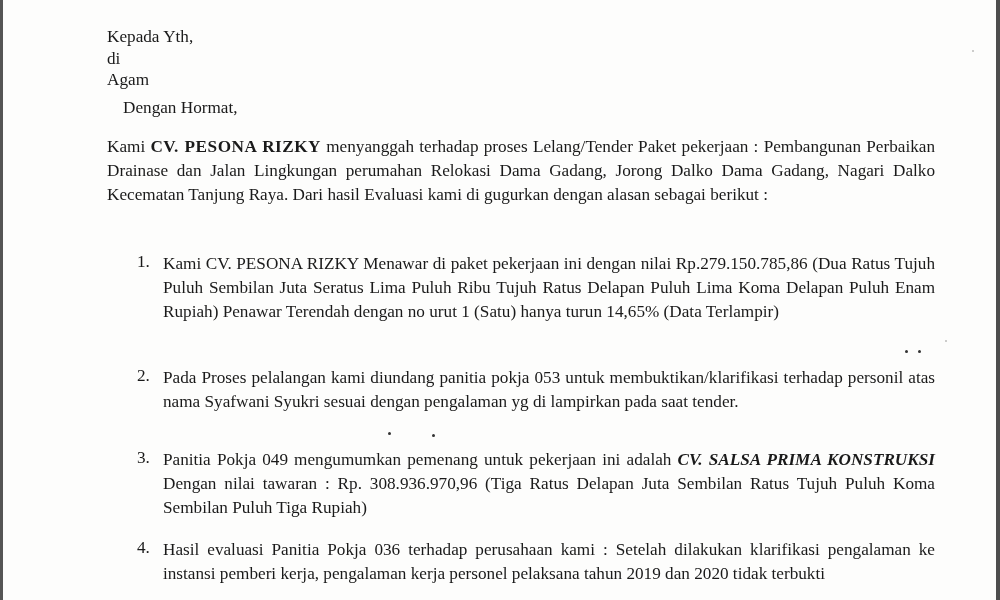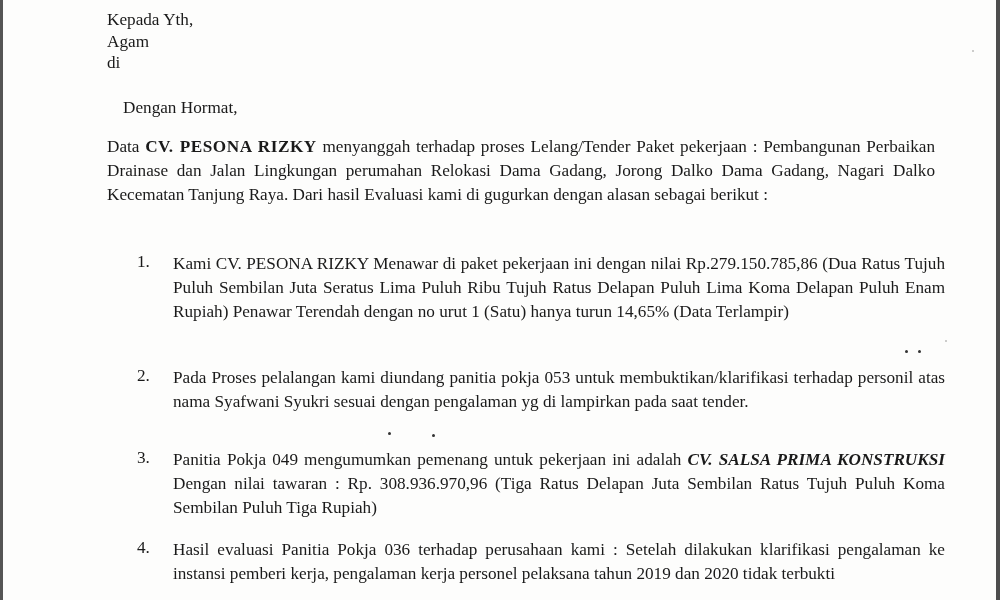--- a/index.html
+++ b/index.html
@@ -29,21 +29,21 @@
     }
     .page {
       position: absolute;
       left: 107px;
       top: 0;
       width: 828px;
       font-size: 17.2px;
     }
     .header {
       position: absolute;
-      top: 9px;
+      top: 26px;
       left: 0;
       line-height: 21.6px;
     }
     .header div { white-space: nowrap; }
     .salutation {
       position: absolute;
       top: 98px;
       left: 16px;
       white-space: nowrap;
     }
@@ -70,21 +70,21 @@
       width: 798px;
     }
     .item-num {
       position: absolute;
       left: 0;
       width: 26px;
       white-space: nowrap;
     }
     .item-text {
       position: absolute;
-      left: 36px;
+      left: 26px;
       width: 772px;
       line-height: 24.2px;
       text-align: justify;
     }
     .bold { font-weight: bold; font-style: italic; }
     .speck {
       position: absolute;
       width: 3px; height: 3px;
       border-radius: 50%;
       background: #333;
@@ -99,27 +99,27 @@
 </head>
 <body>
 
 <div class="edge-left"></div>
 <div class="edge-right"></div>
 
 <div class="page">
 
   <div class="header">
     <div>Kepada Yth,</div>
+    <div>di</div>
     <div>Agam</div>
-    <div>di</div>
   </div>
 
   <div class="salutation">Dengan Hormat,</div>
 
-  <div class="intro"><span>Data </span><span class="company">CV. PESONA RIZKY</span><span>  menyanggah terhadap proses Lelang/Tender Paket pekerjaan : Pembangunan Perbaikan Drainase dan Jalan Lingkungan perumahan Relokasi Dama Gadang, Jorong Dalko Dama Gadang, Nagari Dalko Kecematan Tanjung Raya. Dari hasil Evaluasi kami di gugurkan dengan alasan sebagai berikut :</span></div>
+  <div class="intro"><span>Kami </span><span class="company">CV. PESONA RIZKY</span><span>  menyanggah terhadap proses Lelang/Tender Paket pekerjaan : Pembangunan Perbaikan Drainase dan Jalan Lingkungan perumahan Relokasi Dama Gadang, Jorong Dalko Dama Gadang, Nagari Dalko Kecematan Tanjung Raya. Dari hasil Evaluasi kami di gugurkan dengan alasan sebagai berikut :</span></div>
 
   <div class="list">
 
     <div class="item" style="top:252px;">
       <span class="item-num">1.</span>
       <div class="item-text">Kami CV. PESONA RIZKY Menawar di paket pekerjaan ini dengan nilai Rp.279.150.785,86 (Dua Ratus Tujuh Puluh Sembilan Juta Seratus Lima Puluh Ribu Tujuh Ratus Delapan Puluh Lima Koma Delapan Puluh Enam Rupiah) Penawar Terendah dengan no urut 1 (Satu) hanya turun 14,65% (Data Terlampir)</div>
     </div>
 
     <div class="item" style="top:366px;">
       <span class="item-num">2.</span>

